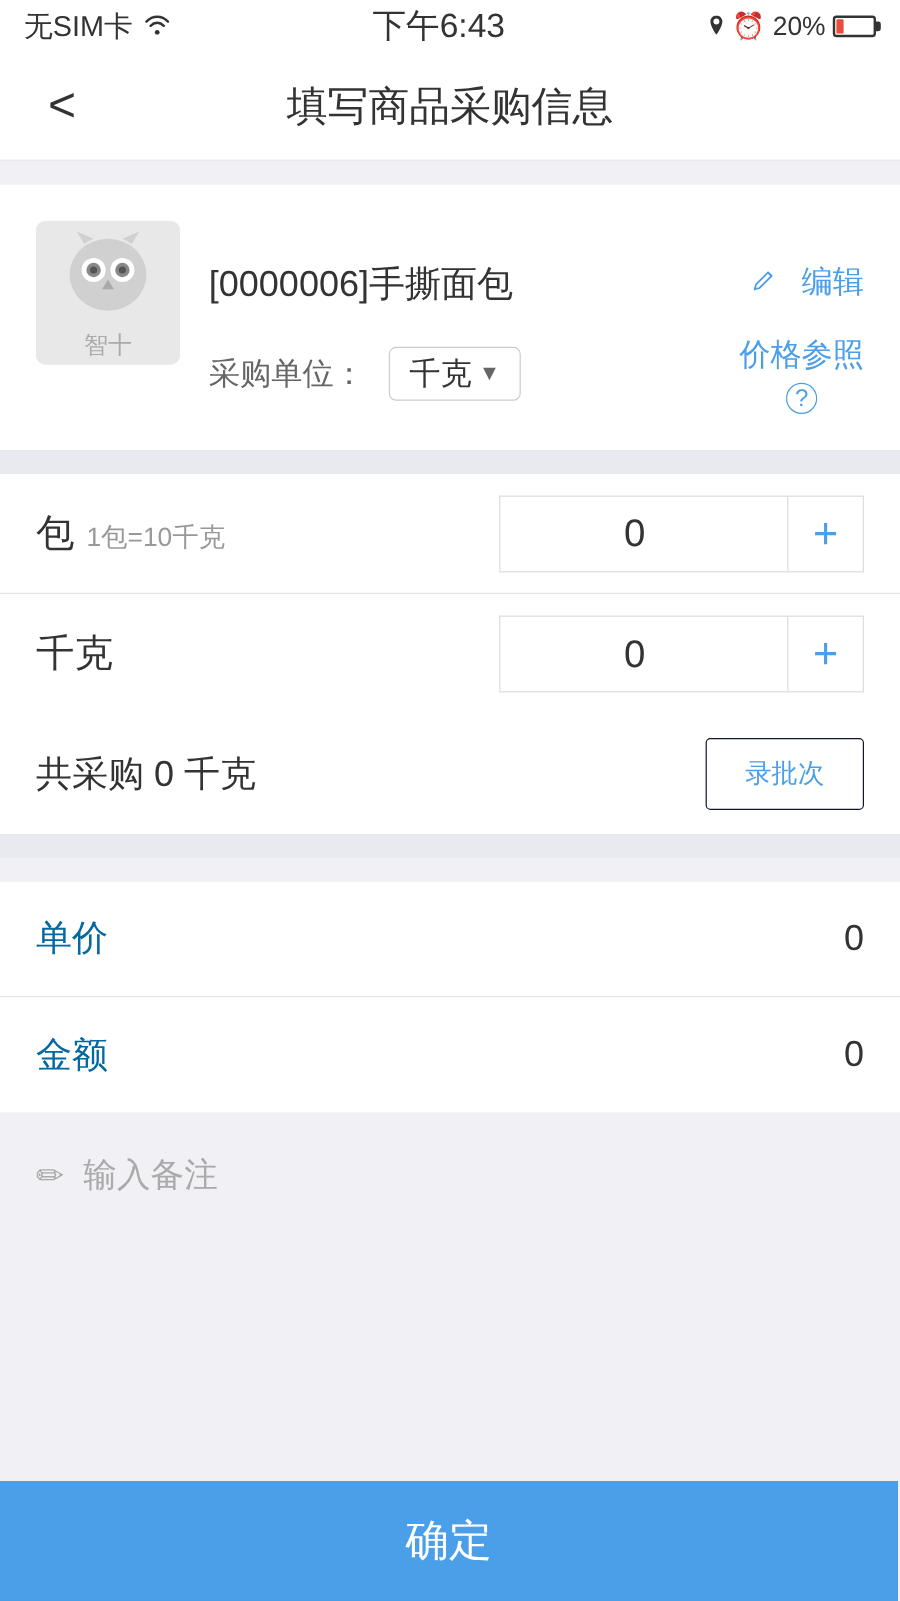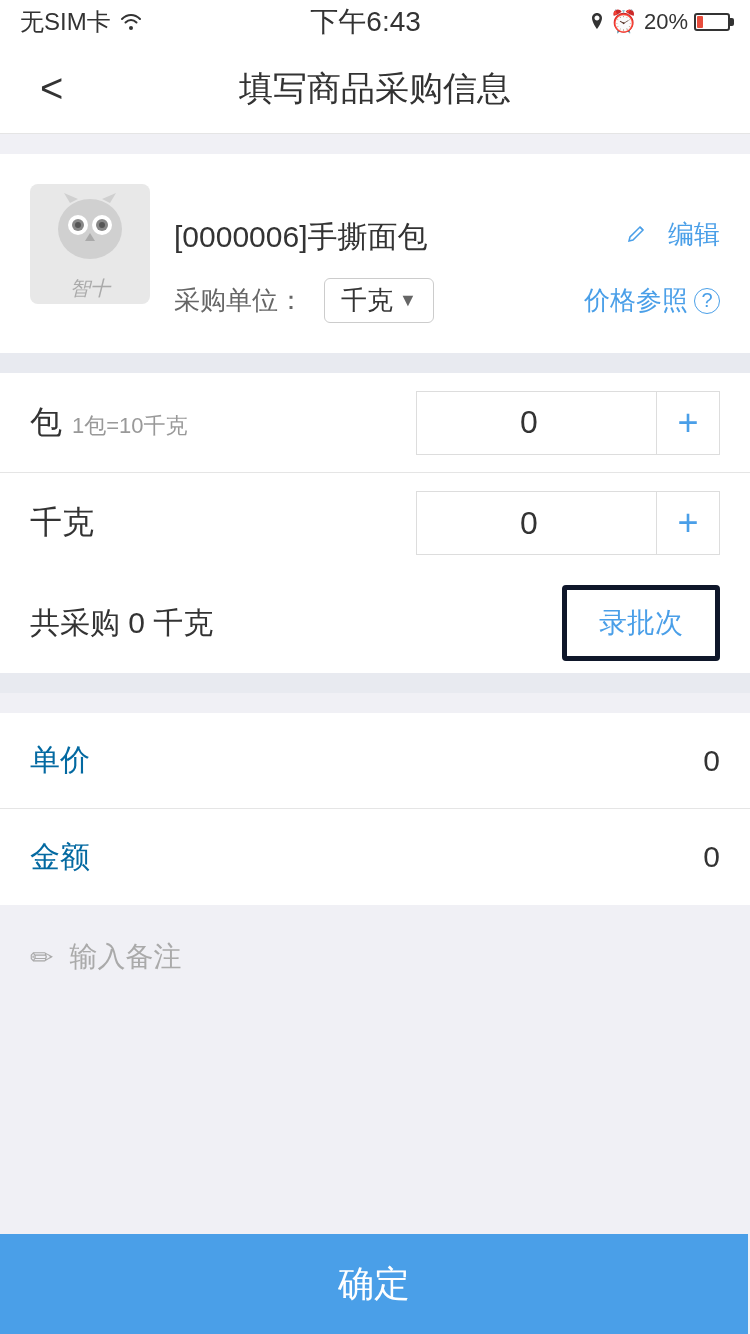--- a/index.html
+++ b/index.html
@@ -97,21 +97,20 @@
     .product-image {
       width: 120px;
       height: 120px;
       background: #e8e8e8;
       border-radius: 8px;
       display: flex;
       align-items: center;
       justify-content: center;
       flex-shrink: 0;
       position: relative;
-      font-style: italic;
     }
     .logo-text {
       font-size: 20px;
       color: #aaa;
       text-align: center;
       line-height: 1.2;
     }
     .product-info {
       flex: 1;
       margin-top: 33px;
@@ -154,20 +153,21 @@
       background: #fff;
       cursor: pointer;
     }
     .price-ref {
       color: #4a9fe8;
       font-size: 26px;
       display: flex;
       align-items: center;
       gap: 6px;
       cursor: pointer;
+      flex-direction: column;
     }
 
     
     .section-divider {
       height: 20px;
       background: #e8eaf0;
     }
 
     
     .input-section {
@@ -230,25 +230,25 @@
       justify-content: space-between;
       padding: 0 30px;
       height: 100px;
       background: #fff;
     }
     .summary-label {
       font-size: 30px;
       color: #333;
     }
     .record-btn {
-      border: 5px solid #0f172a;
+      border: 1px solid #0f172a;
       color: #4a9fe8;
       background: #fff;
       padding: 14px 32px;
-      font-size: 28px;
+      font-size: 22px;
       border-radius: 4px;
       cursor: pointer;
     }
 
     
     .price-section {
       background: #fff;
       margin-top: 20px;
     }
     .price-row {

